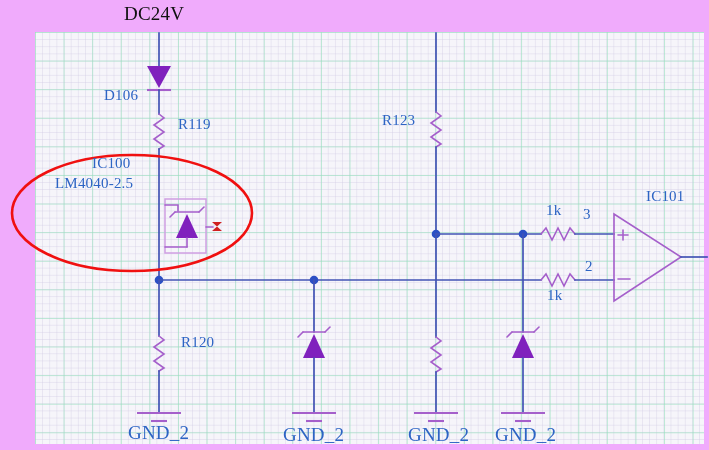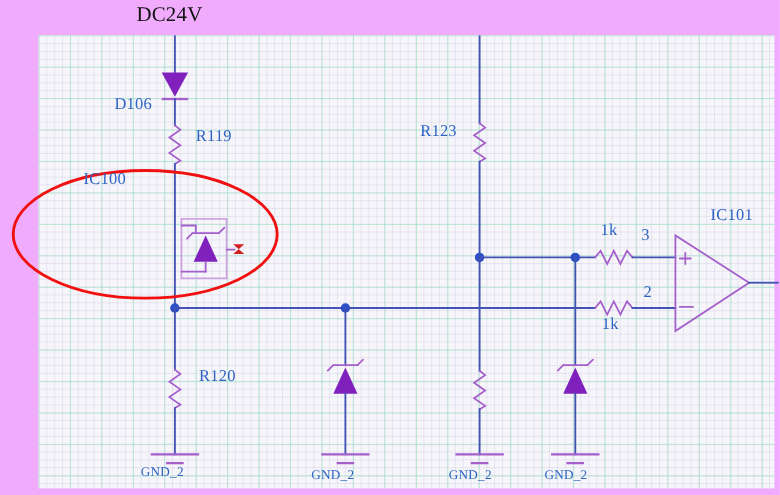--- a/index.html
+++ b/index.html
@@ -24,21 +24,21 @@
   .wire{stroke:var(--wire);stroke-width:1.7;fill:none;stroke-linecap:square;}
   .sym{stroke:var(--symbol);stroke-width:1.6;fill:none;stroke-linecap:round;}
   .sym2{stroke:var(--symbol);stroke-width:2.1;fill:none;stroke-linecap:butt;}
   .boxline{stroke:var(--symbol-light);stroke-width:1.5;fill:none;}
   .dfill{fill:var(--symbol-fill);stroke:none;}
   .junc{fill:var(--junction);stroke:none;}
   .ncfill{fill:var(--no-connect);stroke:none;}
   .hl{stroke:var(--highlight);stroke-width:2.6;fill:none;}
   .slabel{position:absolute;color:var(--label);font-size:15px;font-weight:400;
           letter-spacing:0.2px;white-space:nowrap;line-height:1.1;}
-  .gnd{font-size:12px;}
+  .gnd{font-size:19px;}
   .power{color:var(--power-label);font-size:19px;font-weight:400;}
 </style>
 </head>
 <body>
 
 <div id="screen" style="--wire: #4253b4; --symbol: #a55fcb; --symbol-light: #cf9fe2; --symbol-fill: #8021bd; --junction: #2b4fc4; --label: #2d64c4; --power-label: #111111; --highlight: #f01010; --no-connect: #d02020; --grid-bg: #f6f5fa;">
 
   <div class="grid"></div>
 
   <svg class="overlay" viewBox="0 0 709 450">
@@ -144,21 +144,22 @@
       <line class="sym" x1="618" y1="279" x2="630" y2="279"></line>
     </g>
     <line class="wire" x1="681" y1="257" x2="707" y2="257"></line>
 
     <ellipse class="hl" cx="132" cy="213" rx="120" ry="58"></ellipse>
   </svg>
 
   <div class="slabel power" style="left:124px;top:4px;">DC24V</div>
   <div class="slabel" style="left:104px;top:59px;margin-top:28px;">D106</div>
   <div class="slabel" style="left:178px;top:116px;">R119</div>
-  <div class="slabel" style="left:76px;top:155px;">IC100</div>
+  <div class="slabel" style="left:92px;top:155px;">IC100</div>
+  <div class="slabel" style="left:55px;top:175px;">LM4040-2.5</div>
   <div class="slabel" style="left:382px;top:112px;">R123</div>
   <div class="slabel" style="left:181px;top:334px;text-align:right;">R120</div>
   <div class="slabel" style="left:546px;top:202px;">1k</div>
   <div class="slabel" style="left:583px;top:206px;">3</div>
   <div class="slabel" style="left:646px;top:188px;">IC101</div>
   <div class="slabel" style="left:585px;top:258px;">2</div>
   <div class="slabel" style="left:547px;top:287px;">1k</div>
   <div class="slabel gnd" style="left:128px;top:423px;">GND_2</div>
   <div class="slabel gnd" style="left:283px;top:425px;">GND_2</div>
   <div class="slabel gnd" style="left:408px;top:425px;">GND_2</div>

